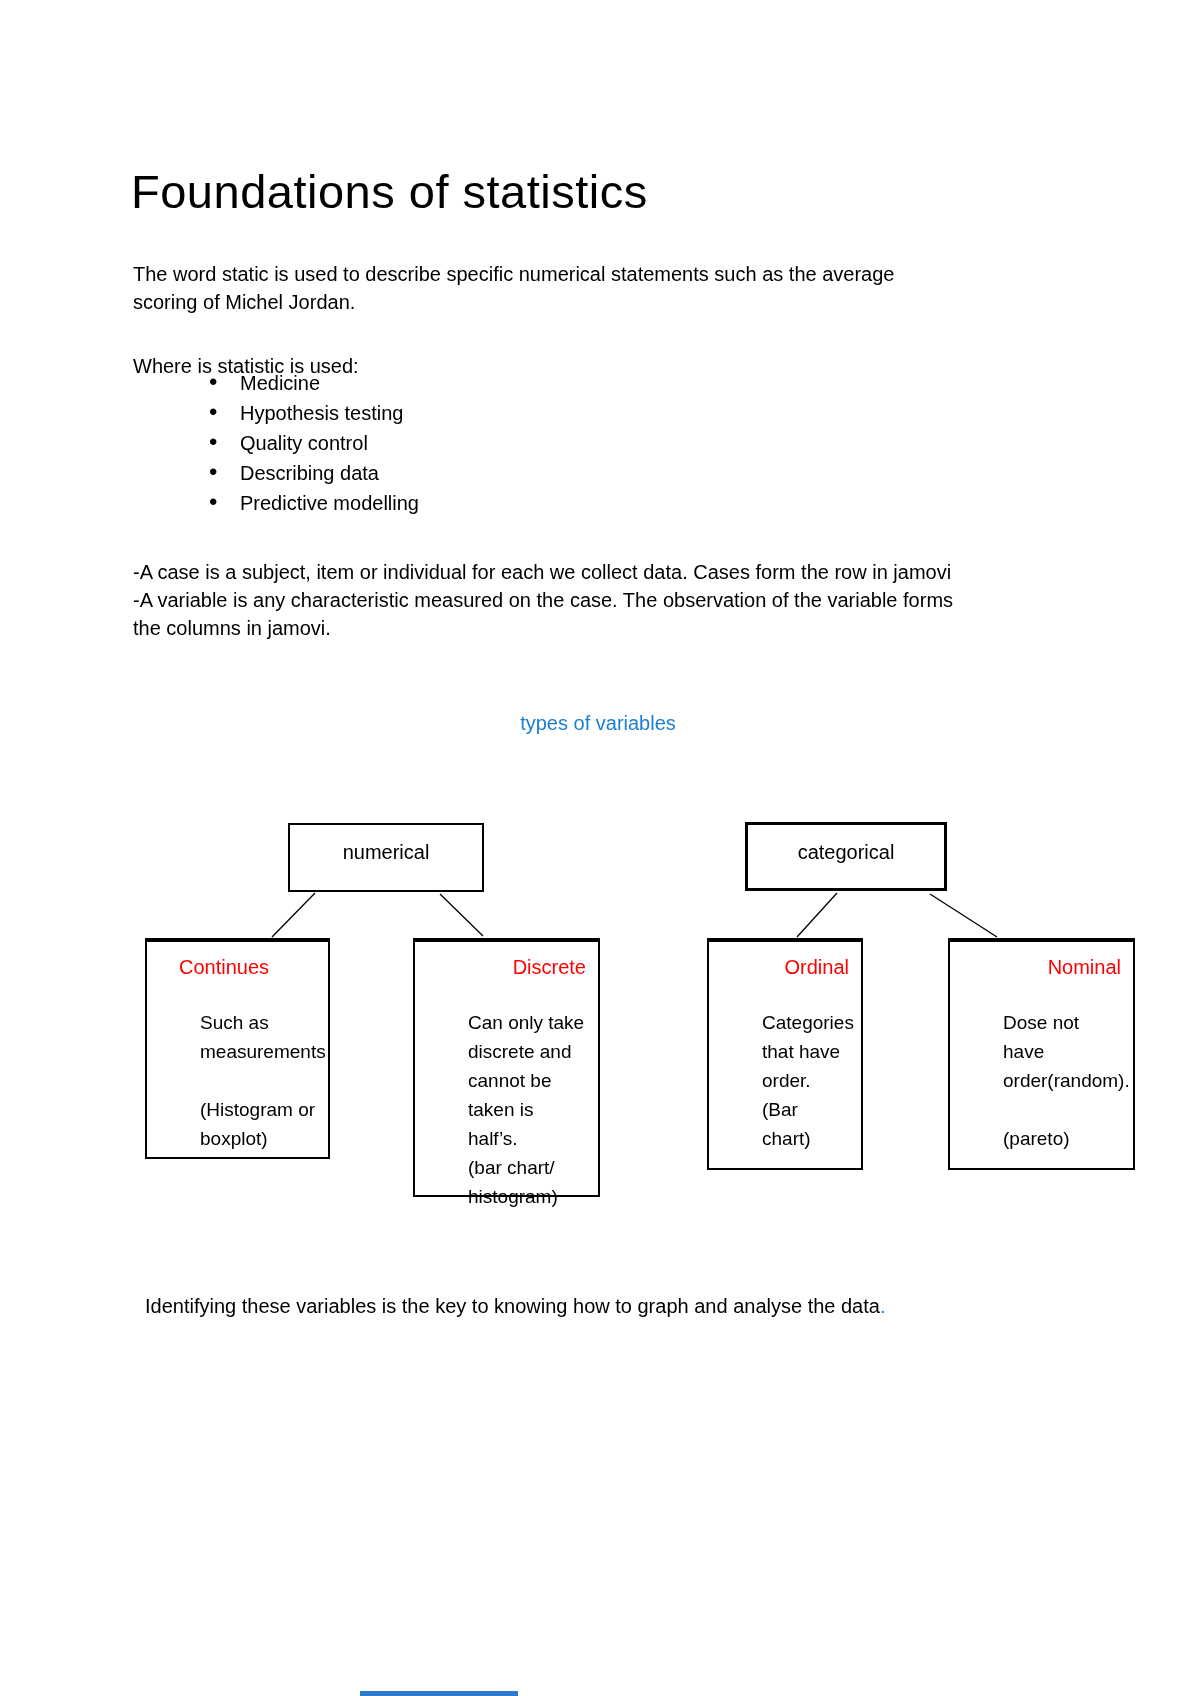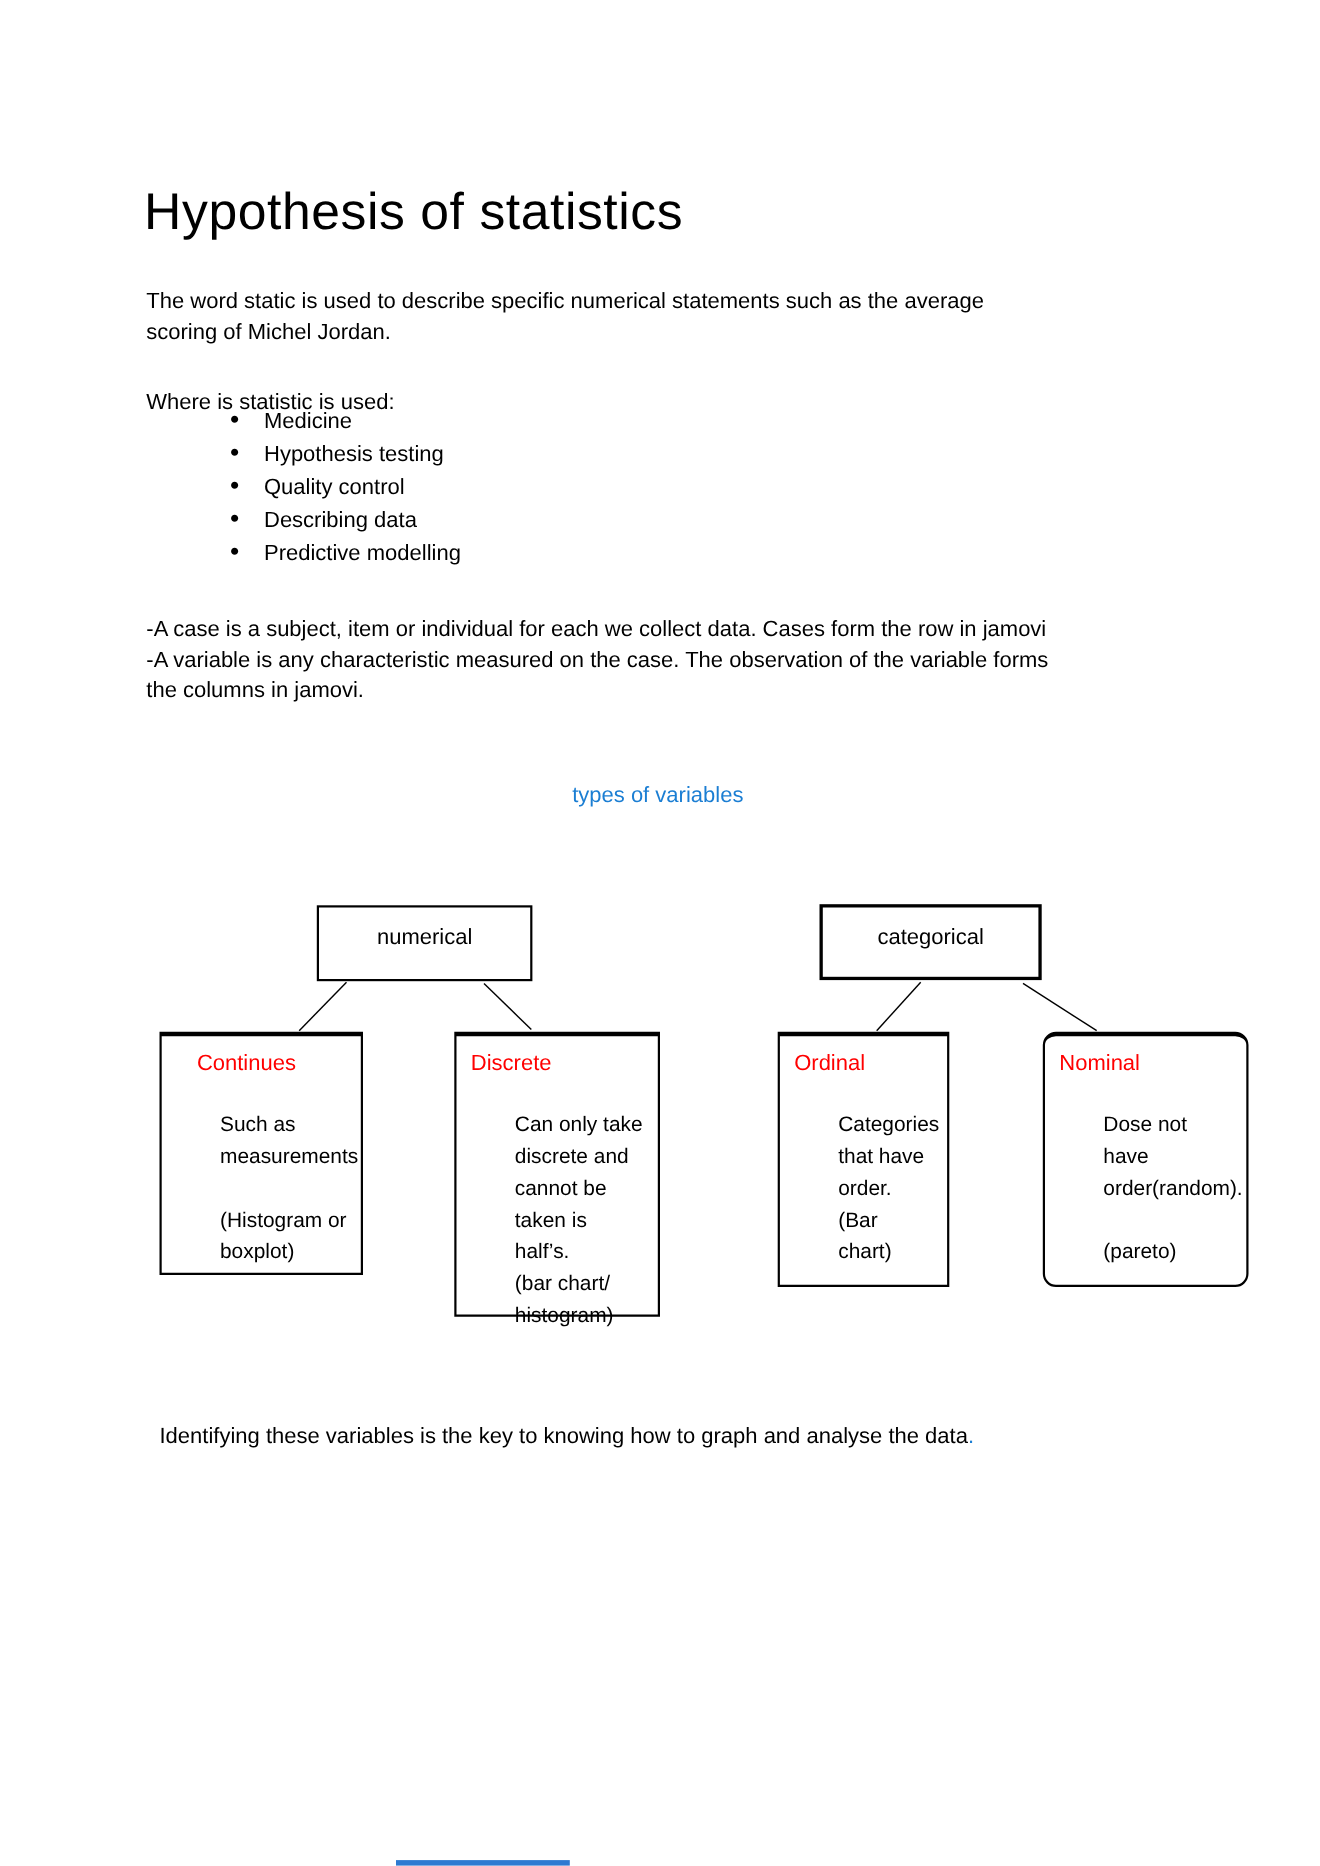--- a/index.html
+++ b/index.html
@@ -69,53 +69,53 @@
     background: #fff;
     border: 2px solid #000;
     border-top-width: 4px;
     box-sizing: border-box;
     padding: 13px 12px 0 13px;
     z-index: 2;
   }
   .child-box .box-title {
     font-size: 20px;
     line-height: 24px;
-    text-align: left;
+    text-align: right;
     margin-bottom: 29px;
   }
   .child-box.title-left .box-title { text-align: left; margin-left: 19px; }
   .child-box .box-body {
     font-size: 19px;
     line-height: 29px;
     white-space: pre-line;
     margin-left: 40px;
   }
   .box-continues { left: 145px; top: 938px; width: 185px; height: 221px; }
   .box-discrete  { left: 413px; top: 938px; width: 187px; height: 259px; }
   .box-ordinal   { left: 707px; top: 938px; width: 156px; height: 232px; }
-  .box-nominal   { left: 948px; top: 938px; width: 187px; height: 232px; border-radius: 12px; }
+  .box-nominal   { left: 948px; top: 938px; width: 187px; height: 232px; }
 
   svg.connectors {
     left: 0; top: 0;
     width: 1200px; height: 1696px;
     z-index: 1;
     pointer-events: none;
   }
   svg.connectors line { stroke: #000; stroke-width: 1.3; }
 
   .closing { top: 1272px; left: 133px; width: 1000px; font-size: 20px; line-height: 28px; margin-left: 12px; }
 
   .bottom-bar {
     left: 360px; bottom: 0; width: 158px; height: 5px;
   }
 </style>
 </head>
 <body>
 
-<h1 class="abs doc-title">Hypothesis of statistics</h1>
+<h1 class="abs doc-title">Foundations of statistics</h1>
 
 <p class="abs body-text intro">The word static is used to describe specific numerical statements such as the average
 scoring of Michel Jordan.</p>
 
 <p class="abs usage-heading">Where is statistic is used:</p>
 
 <ul class="abs usage-list">
   <li>Medicine</li>
   <li>Hypothesis testing</li>
   <li>Quality control</li>

